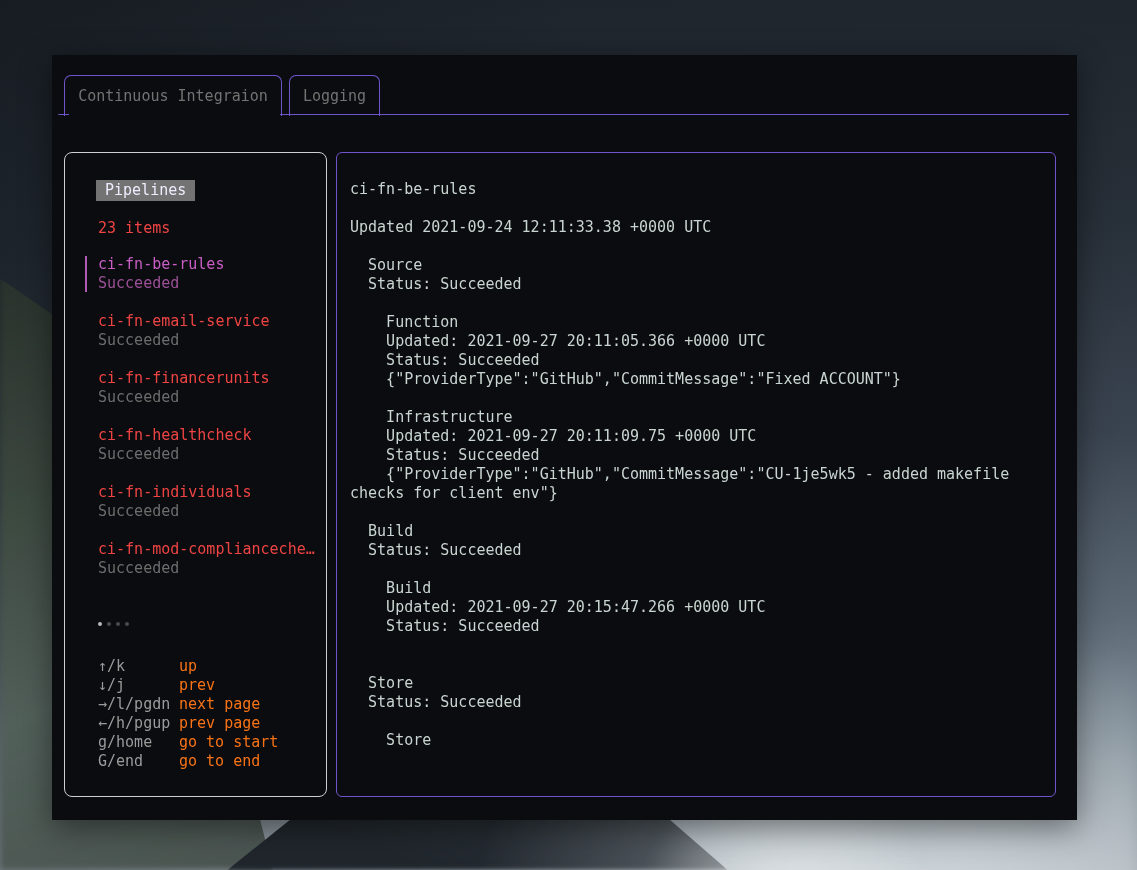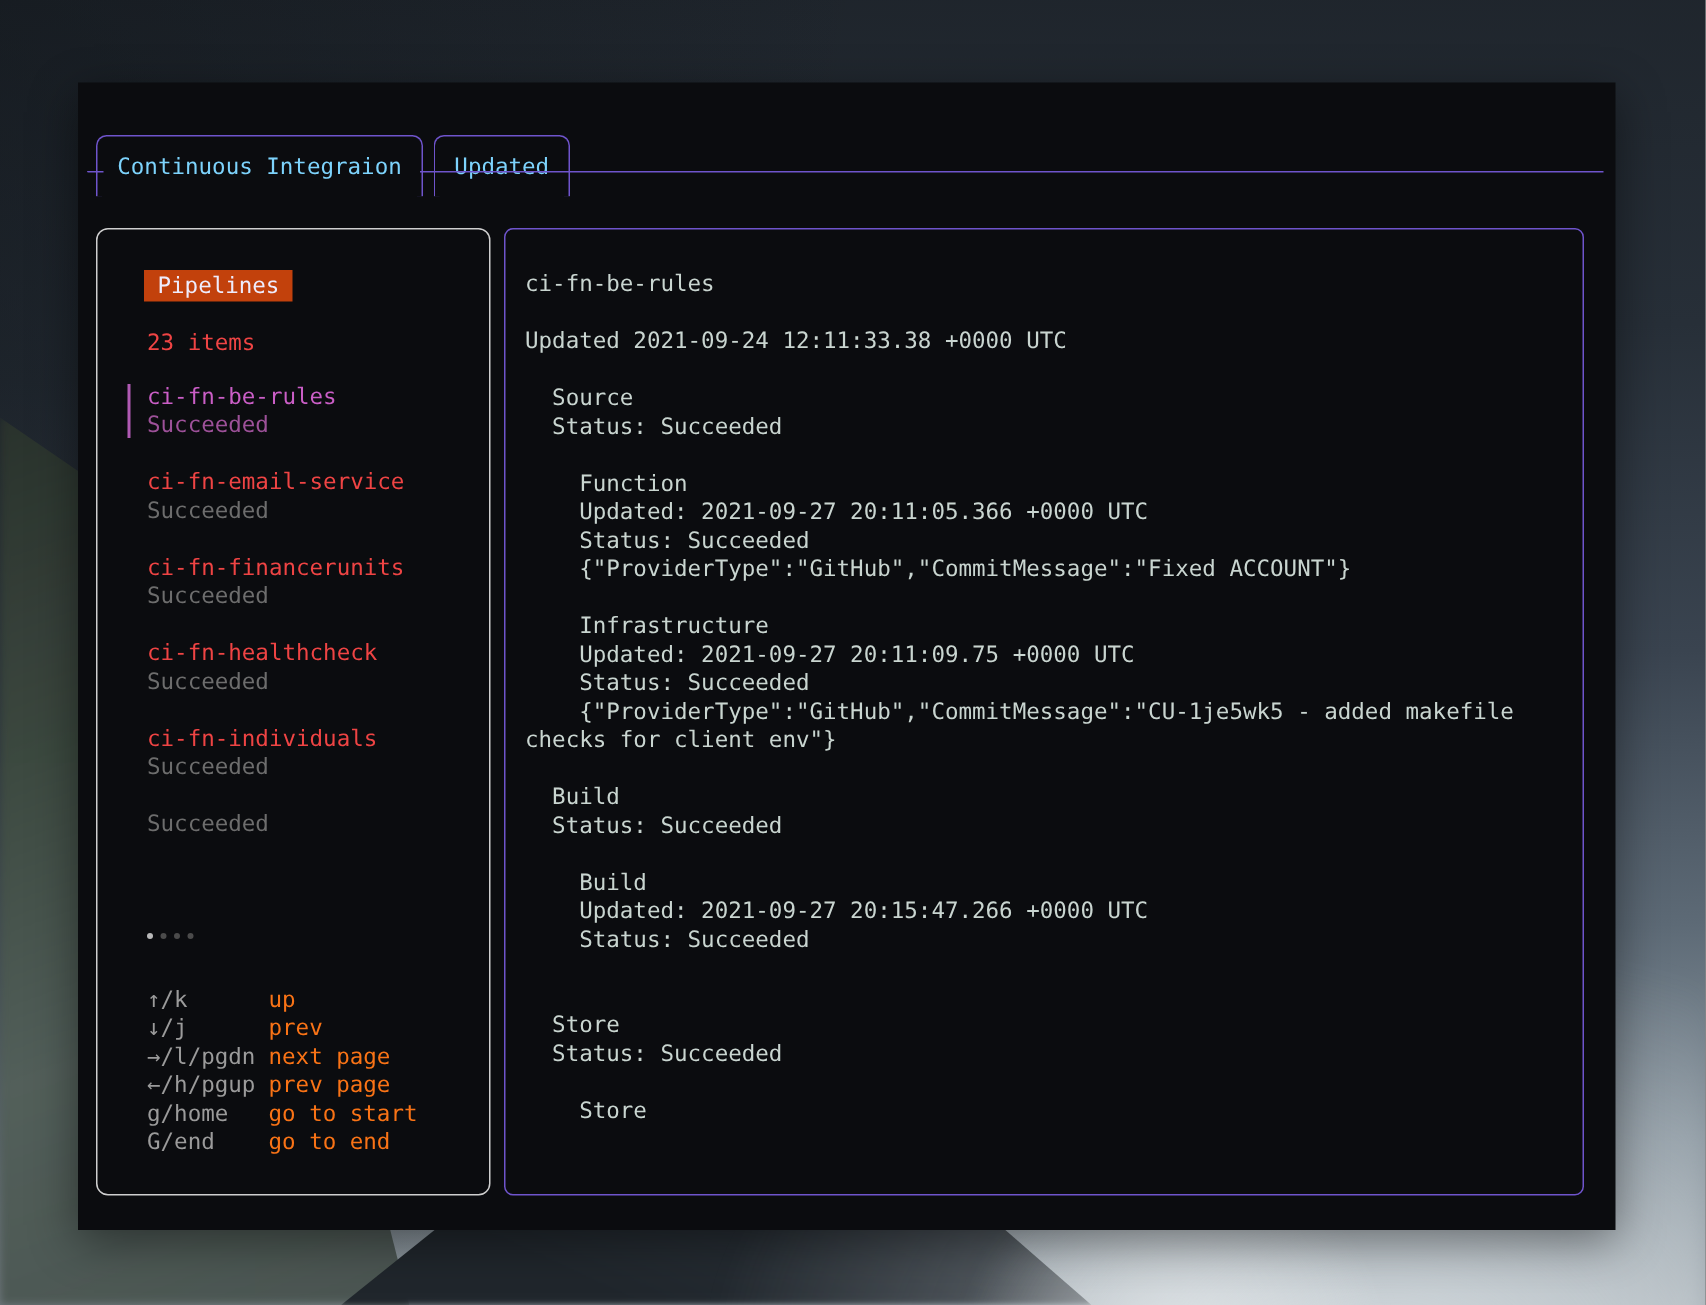--- a/index.html
+++ b/index.html
@@ -37,46 +37,46 @@
   }
 
   .app-window {
     position:absolute; left:52px; top:55px; width:1025px; height:765px;
     background:#0b0c0f; box-shadow:0 8px 30px rgba(0,0,0,.45);
     font-size:15px; line-height:19px;
   }
 
   
   .tab {
-    position:absolute; top:35px; height:41px;
+    position:absolute; top:20px; height:41px;
     border:1px solid #6f54cc; border-bottom:none;
     border-radius:7px 7px 0 0;
     display:flex; align-items:center; justify-content:center;
-    color:#7dd3fc; cursor:default;
+    color:#737373; cursor:default;
   }
   .tab-ci { left:12px; width:218px; }
   .tab-log { left:237px; width:91px; }
   .tab-line { position:absolute; top:59px; height:1px; background:#6f54cc; }
   .tab-line.seg-left { left:6px; width:11px; border-radius:0 0 0 3px; }
   .tab-line.seg-right { left:228px; width:789px; }
 
   
   .left-panel {
     position:absolute; left:12px; top:97px; width:263px; height:645px;
     border:1px solid #cfcfcf; border-radius:8px; overflow:hidden;
   }
   .right-panel {
     position:absolute; left:284px; top:97px; width:720px; height:645px;
     border:1px solid #6f54cc; border-radius:6px; overflow:hidden;
   }
 
   
   .badge {
     display:inline-block; margin:27px 0 0 31px;
-    background:#c2410c; color:#eeecfd; padding:1px 9px;
+    background:#737373; color:#eeecfd; padding:1px 9px;
   }
   .count { margin:18px 0 0 33px; color:#ef4444; }
   .items { margin-top:17px; }
   .item { position:relative; padding-left:33px; height:38px; margin-bottom:19px; cursor:default; }
   .item-title { color:#ef4444; white-space:nowrap; }
   .item-status { color:#6d6d6d; }
   .item.selected .item-title { color:#ca5ec6; }
   .item.selected .item-status { color:#9d5199; }
   .item.selected::before {
     content:""; position:absolute; left:20px; top:1px; bottom:1px; width:2px; background:#b05ab3;
@@ -105,21 +105,21 @@
   <div class="bg-shape bg-ridge"></div>
   <div class="bg-shape bg-fog"></div>
   <div class="bg-shape bg-fog2"></div>
 
   <div class="app-window">
 
     <div class="tab tab-ci">
       <span>Continuous Integraion</span>
     </div>
     <div class="tab tab-log">
-      <span>Updated</span>
+      <span>Logging</span>
     </div>
     <div class="tab-line seg-left"></div>
     <div class="tab-line seg-right"></div>
 
     <div class="left-panel">
       <span class="badge">Pipelines</span>
       <div class="count">23 items</div>
 
       <div class="items">
         <div class="item selected">
@@ -136,20 +136,21 @@
         </div>
         <div class="item">
           <div class="item-title">ci-fn-healthcheck</div>
           <div class="item-status">Succeeded</div>
         </div>
         <div class="item">
           <div class="item-title">ci-fn-individuals</div>
           <div class="item-status">Succeeded</div>
         </div>
         <div class="item">
+          <div class="item-title">ci-fn-mod-complianceche…</div>
           <div class="item-status">Succeeded</div>
         </div>
       </div>
 
       <div class="dots">
         <span class="dot active"></span>
         <span class="dot"></span>
         <span class="dot"></span>
         <span class="dot"></span>
       </div>

